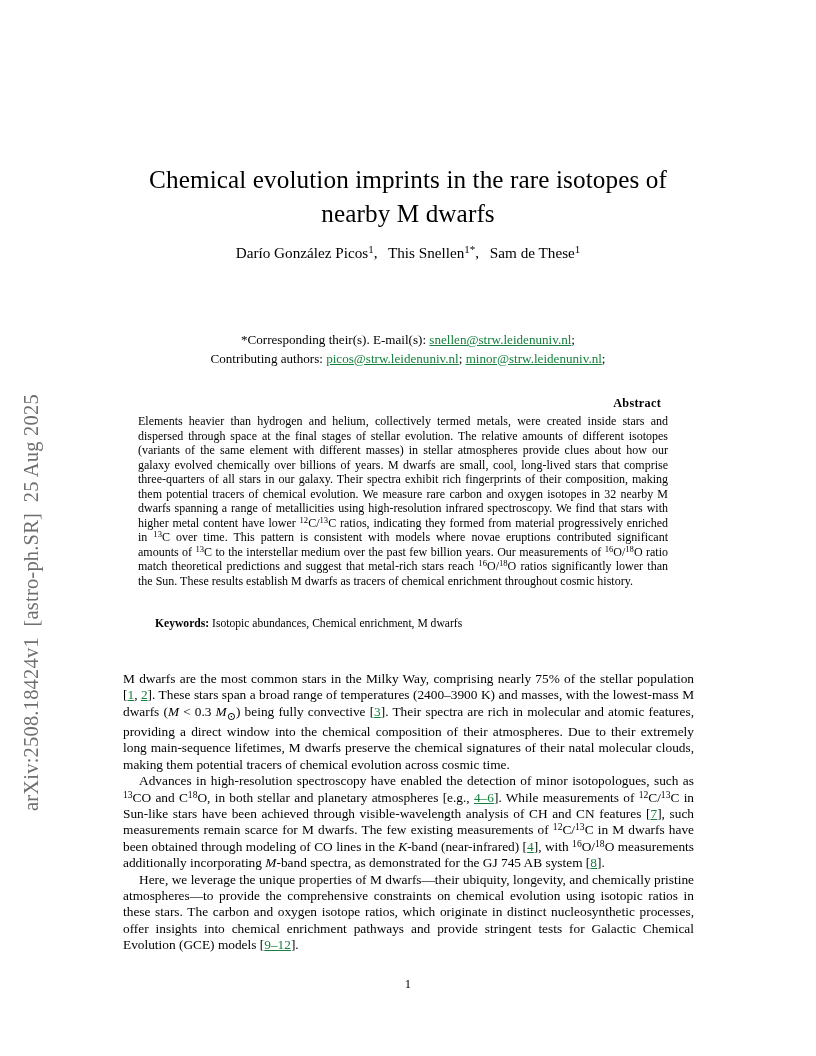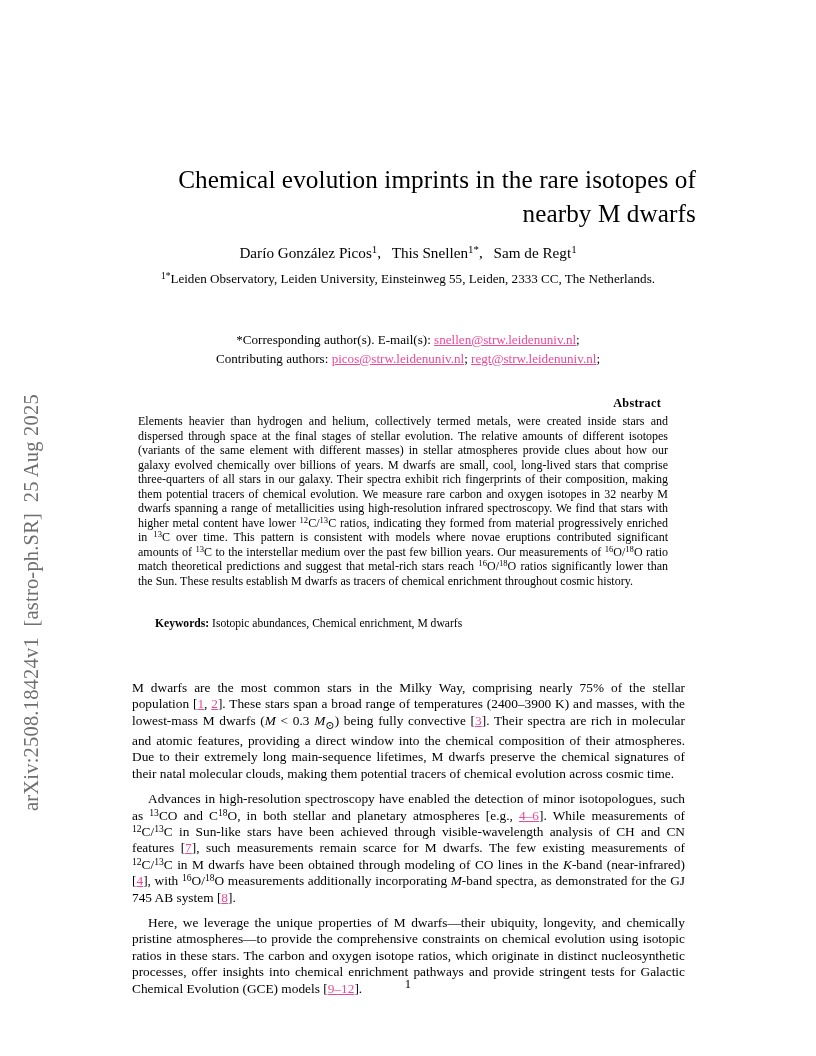--- a/index.html
+++ b/index.html
@@ -40,21 +40,21 @@
     white-space: pre;
     padding-left: 245px;
   }
 
   
   .title {
     position: absolute;
     left: 120px;
     top: 163px;
     width: 576px;
-    text-align: right;
+    text-align: center;
     font-size: 25.2px;
     line-height: 34px;
     font-weight: normal;
     letter-spacing: 0.1px;
   }
 
   
   .authors {
     position: absolute;
     left: 120px;
@@ -79,21 +79,21 @@
   
   .correspondence {
     position: absolute;
     left: 130px;
     top: 331px;
     width: 556px;
     text-align: center;
     font-size: 13.1px;
     line-height: 18.5px;
   }
-  .lnk { color: #ec4899; }
+  .lnk { color: #15803d; }
 
   
   .abstract-head {
     position: absolute;
     left: 155px;
     top: 396px;
     width: 506px;
     text-align: right;
     font-size: 12.2px;
     font-weight: bold;
@@ -125,21 +125,21 @@
     position: absolute;
     left: 123px;
     top: 671px;
     width: 571px;
     font-size: 13.35px;
     line-height: 16.4px;
     text-align: justify;
     text-justify: inter-word;
     hyphens: none;
   }
-  .body-text p { margin: 9px; }
+  .body-text p { margin: 0; }
   .body-text p.ind { text-indent: 16px; }
 
   sup { font-size: 0.72em; vertical-align: 0.42em; line-height: 0; }
   .mi { font-style: italic; }
 
   
   .page-number {
     position: absolute;
     left: 0px;
     top: 977px;
@@ -155,33 +155,30 @@
 
   <div class="arxiv-stamp">
     <span class="arxiv-stamp-text">arXiv:2508.18424v1  [astro-ph.SR]  25 Aug 2025</span>
   </div>
 
   <div class="title">Chemical evolution imprints in the rare isotopes of nearby M dwarfs</div>
 
   <div class="authors">
     <span>Darío González Picos</span><sup>1</sup><span>,</span><span class="gap"></span>
     <span>This Snellen</span><sup>1*</sup><span>,</span><span class="gap"></span>
-    <span>Sam de Regt</span><sup>1</sup>
-  </div>
-
-  <div class="affiliation">
-    <sup>1*</sup><span>Leiden Observatory, Leiden University, Einsteinweg 55, Leiden, 2333 CC, The Netherlands.</span>
-  </div>
+    <span>Sam de These</span><sup>1</sup>
+  </div>
+
 
   <div class="correspondence">
-    <span>*Corresponding author(s). E-mail(s):</span>
+    <span>*Corresponding their(s). E-mail(s):</span>
     <a class="lnk" href="#">snellen@strw.leidenuniv.nl</a><span>;</span><br>
     <span>Contributing authors:</span>
     <a class="lnk" href="#">picos@strw.leidenuniv.nl</a><span>;</span>
-    <a class="lnk" href="#">regt@strw.leidenuniv.nl</a><span>;</span>
+    <a class="lnk" href="#">minor@strw.leidenuniv.nl</a><span>;</span>
   </div>
 
   <div class="abstract-head">Abstract</div>
 
   <div class="abstract-body">
     <span>Elements heavier than hydrogen and helium, collectively termed metals, were created inside stars and dispersed through space at the final stages of stellar evolution. The relative amounts of different isotopes (variants of the same element with different masses) in stellar atmospheres provide clues about how our galaxy evolved chemically over billions of years. M dwarfs are small, cool, long-lived stars that comprise three-quarters of all stars in our galaxy. Their spectra exhibit rich fingerprints of their composition, making them potential tracers of chemical evolution. We measure rare carbon and oxygen isotopes in 32 nearby M dwarfs spanning a range of metallicities using high-resolution infrared spectroscopy. We find that stars with higher metal content have lower </span><sup>12</sup><span>C/</span><sup>13</sup><span>C</span><span> ratios, indicating they formed from material progressively enriched in </span><sup>13</sup><span>C over time. This pattern is consistent with models where novae eruptions contributed significant amounts of </span><sup>13</sup><span>C to the interstellar medium over the past few billion years. Our measurements of </span><sup>16</sup><span>O/</span><sup>18</sup><span>O</span><span> ratio match theoretical predictions and suggest that metal-rich stars reach </span><sup>16</sup><span>O/</span><sup>18</sup><span>O</span><span> ratios significantly lower than the Sun. These results establish M dwarfs as tracers of chemical enrichment throughout cosmic history.</span>
   </div>
 
   <div class="keywords">
     <b>Keywords:</b>

